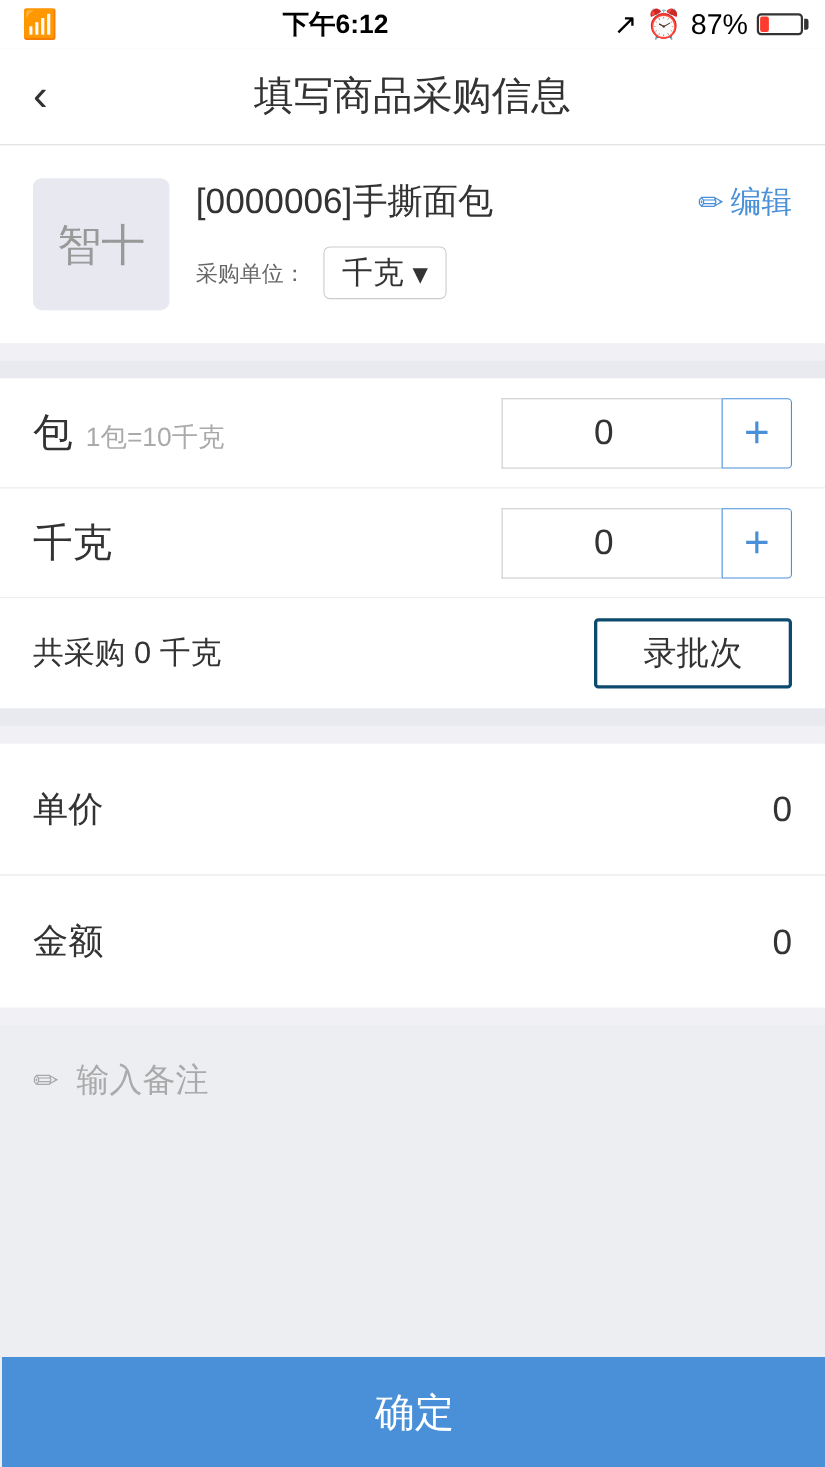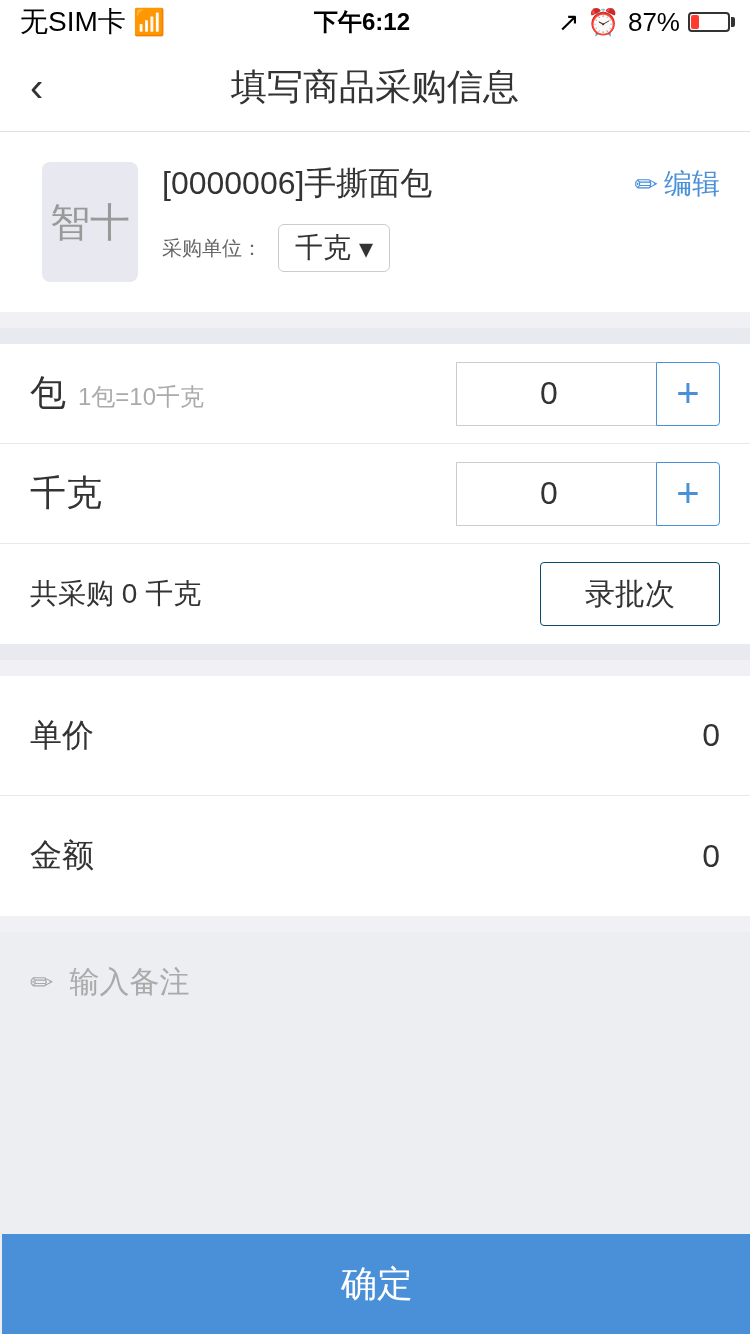--- a/index.html
+++ b/index.html
@@ -80,29 +80,28 @@
     
     .product-section {
       background: #fff;
       padding: 30px 30px 30px 30px;
       display: flex;
       align-items: flex-start;
       gap: 24px;
       margin-bottom: 16px;
     }
     .product-image {
-      width: 96px;
+      width: 124px;
       height: 120px;
       background: #e8e8f0;
       border-radius: 8px;
       display: flex;
       align-items: center;
       justify-content: center;
       flex-shrink: 0;
-      margin-left: 12px;
     }
     .product-image-logo {
       font-size: 40px;
       color: #999;
     }
     .product-info {
       flex: 1;
     }
     .product-name-row {
       display: flex;
@@ -225,21 +224,21 @@
       height: 100px;
       background: #fff;
     }
     .summary-text {
       font-size: 28px;
       color: #333;
     }
     .batch-btn {
       width: 180px;
       height: 64px;
-      border: 1px solid #0c4a6e;
+      border: 3px solid #0c4a6e;
       background: #fff;
       font-size: 30px;
       color: #333;
       display: flex;
       align-items: center;
       justify-content: center;
       cursor: pointer;
       border-radius: 4px;
     }
 
@@ -306,21 +305,20 @@
       left: 2px;
     }
 
     .wifi-icon { font-size: 26px; }
   </style>
 </head>
 <body>
 
 <div class="status-bar">
   <div class="status-left">
-    <span>无SIM卡</span>
     <span class="wifi-icon">📶</span>
   </div>
   <div class="status-center">下午6:12</div>
   <div class="status-right">
     <span>↗</span>
     <span>⏰</span>
     <span>87%</span>
     <div class="battery-icon">
       <div class="battery-fill"></div>
     </div>

